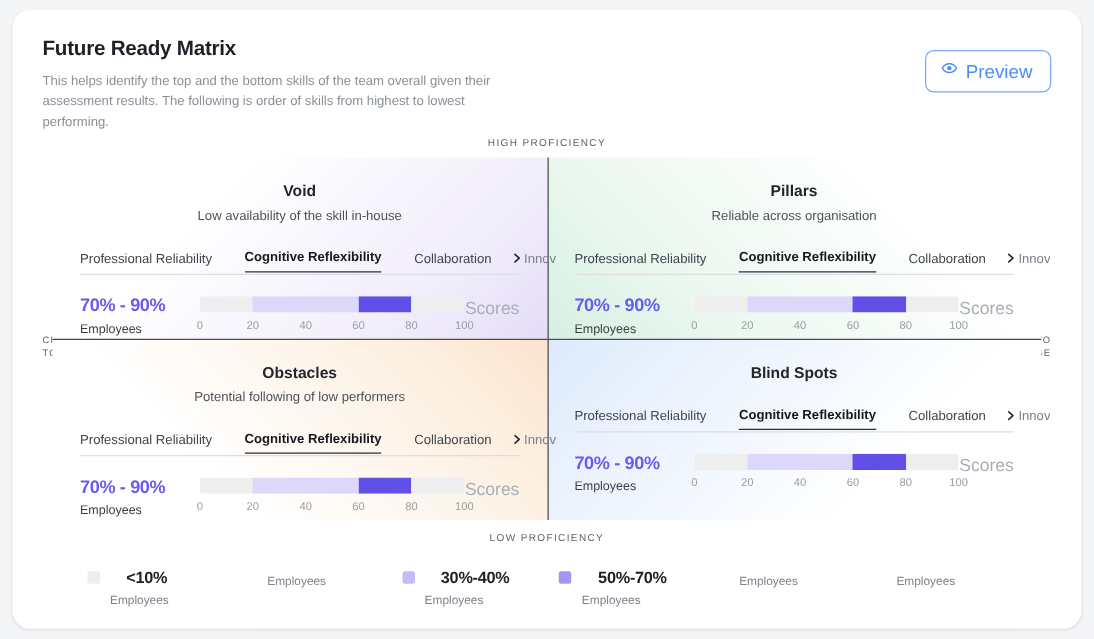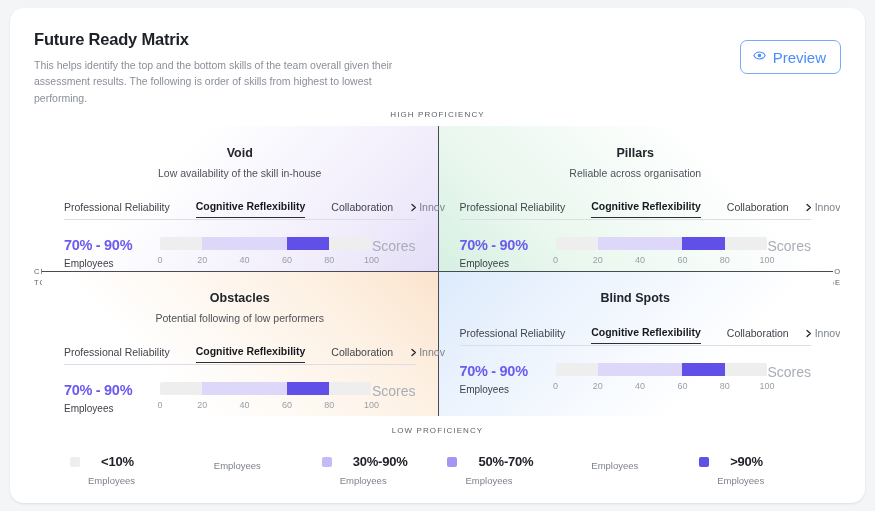--- a/index.html
+++ b/index.html
@@ -321,35 +321,31 @@
           <span class="lg-name">&lt;10%</span>
         </div>
         <div class="lg-sub">Employees</div>
       </div>
       <div class="lg-item">
         <div class="lg-sub">Employees</div>
       </div>
       <div class="lg-item">
         <div class="lg-top">
           <span class="lg-sw" style="background: rgb(196, 186, 246);"></span>
-          <span class="lg-name">30%-90%</span>
+          <span class="lg-name">30%-40%</span>
         </div>
         <div class="lg-sub">Employees</div>
       </div>
       <div class="lg-item">
         <div class="lg-top">
           <span class="lg-sw" style="background: rgb(163, 150, 242);"></span>
           <span class="lg-name">50%-70%</span>
         </div>
         <div class="lg-sub">Employees</div>
       </div>
       <div class="lg-item">
         <div class="lg-sub">Employees</div>
       </div>
       <div class="lg-item">
-        <div class="lg-top">
-          <span class="lg-sw" style="background: rgb(96, 80, 232);"></span>
-          <span class="lg-name">&gt;90%</span>
-        </div>
         <div class="lg-sub">Employees</div>
       </div>
     </div>
 </div>
 
 </body></html>

